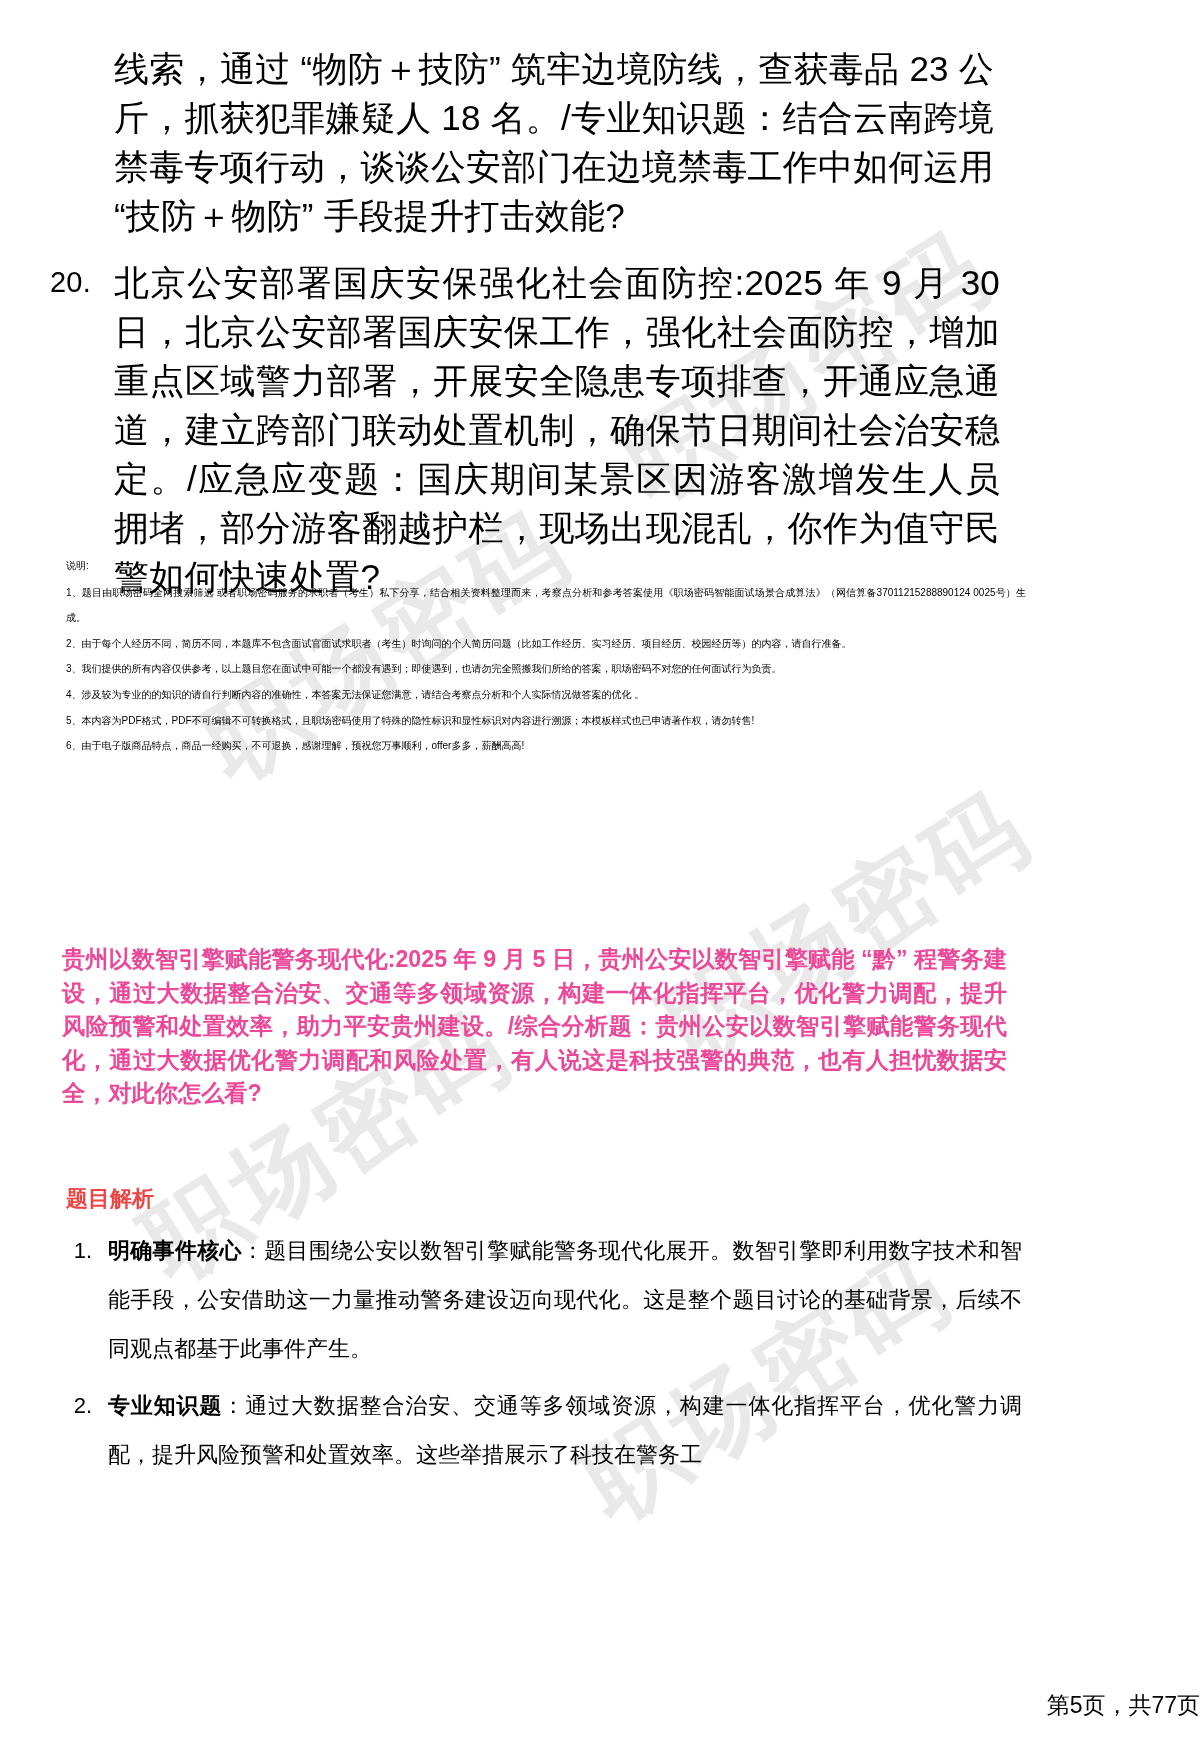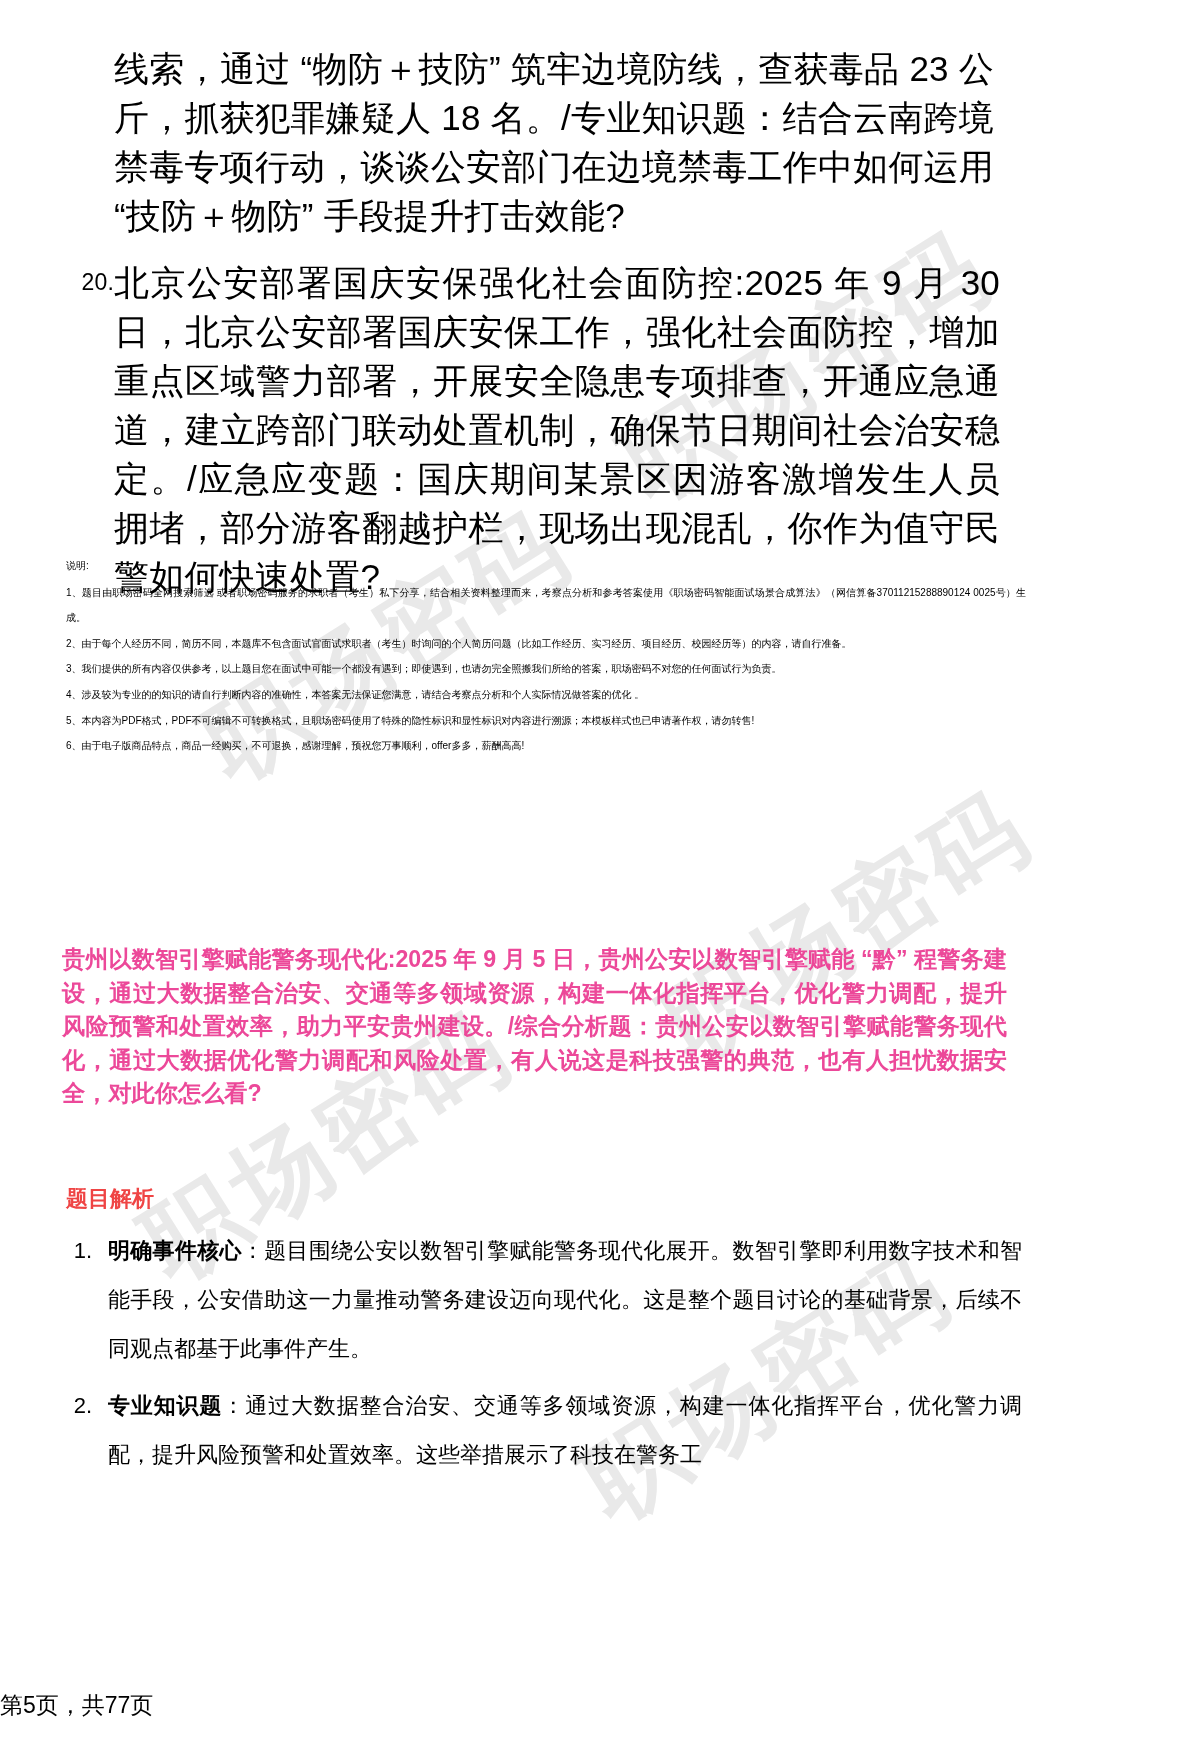--- a/index.html
+++ b/index.html
@@ -66,23 +66,23 @@
     position: absolute;
     left: 50px;
     top: 258px;
     width: 950px;
     display: flex;
     align-items: flex-start;
   }
   .q-num {
     width: 64px;
     flex: 0 0 64px;
-    font-size: 23px;
-    line-height: 49px;
-    text-align: right;
+    font-size: 29px;
+    line-height: 49px;
+    text-align: left;
   }
   .q-body {
     flex: 1 1 auto;
   }
 
   
   .block-notes {
     position: absolute;
     left: 66px;
     top: 553px;
@@ -146,21 +146,21 @@
     text-align: justify;
     text-justify: inter-ideograph;
   }
   .an-text b { font-weight: 700; }
 
   .footer {
     position: absolute;
     left: 0;
     right: 0;
     top: 1690px;
-    text-align: left;
+    text-align: right;
     font-size: 23px;
     line-height: 30px;
   }
 </style>
 </head>
 <body>
 
 <div id="watermark-layer">
   <div class="wm wm-a">职场密码</div>
   <div class="wm wm-b">职场密码</div>

